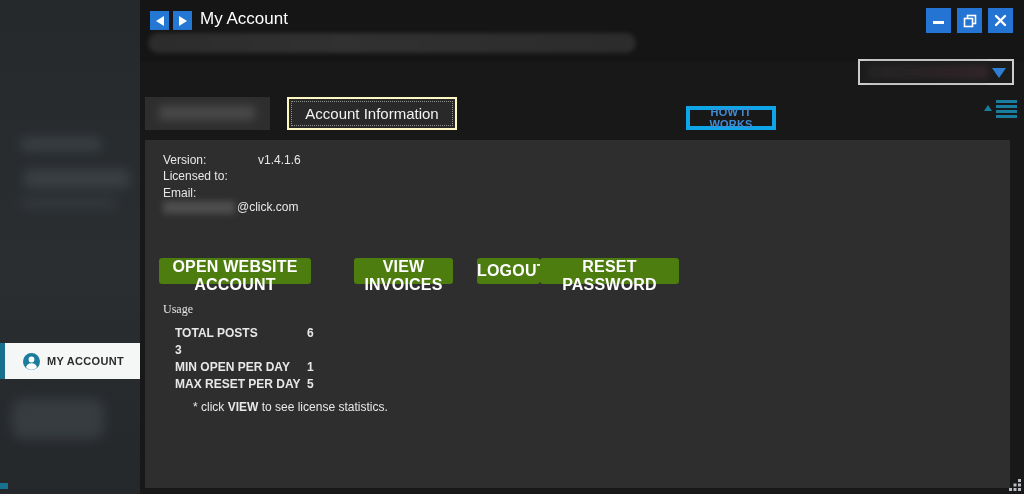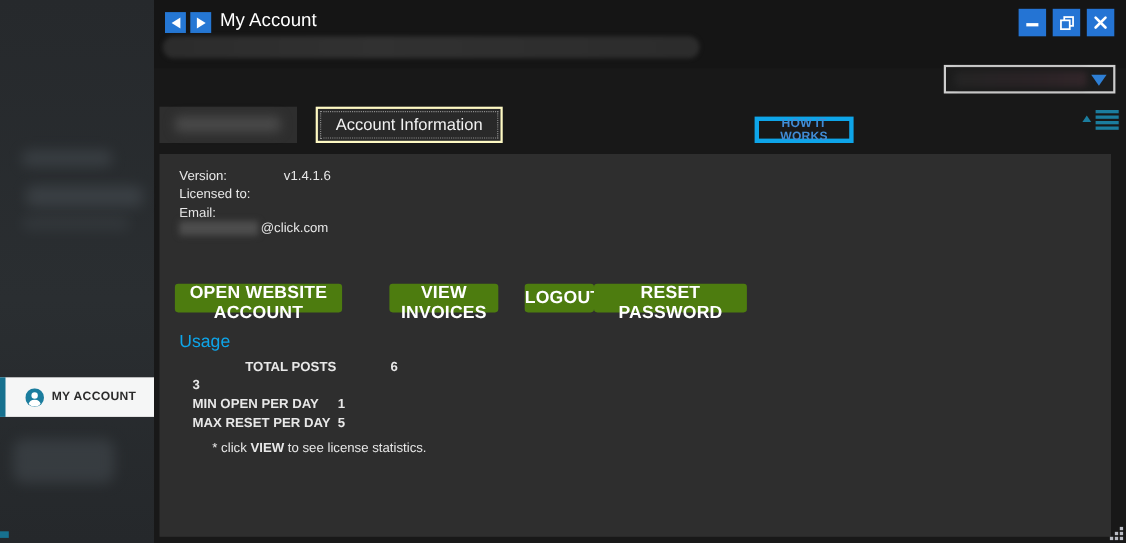--- a/index.html
+++ b/index.html
@@ -77,24 +77,24 @@
   .notice { position:absolute; left:18px; top:86px; font-size:12px; font-weight:bold; color:#f2f2f2; white-space:pre-wrap; }
 
   .btnrow button { position:absolute; top:118px; height:26px; background:#4d7c0f; border:none; border-radius:3px;
                    color:#fff; font-size:16px; font-weight:600; letter-spacing:.2px; cursor:pointer;
                    font-family:"Liberation Sans","DejaVu Sans",sans-serif; }
   .btn-a { left:14px;  width:152px; }
   .btn-b { left:177px; width:99px;margin-left:32px; }
   .btn-c { left:304px; width:63px;margin-left:28px; }
   .btn-d { left:395px; width:139px; }
 
-  .usage-h { position:absolute; left:18px; top:162px; font-size:16px; color:#0ea5e9; }
+  .usage-h { position:absolute; left:18px; top:162px; font-size:12px; color:#e5e5e5;font-family:Liberation Serif, serif; }
   .stat { position:absolute; left:30px; font-size:12px; font-weight:600; color:#e8e8e8; width:300px; display:flex; }
   .stat .sl { width:132px; }
-  .s0 { top:186px;margin-left:48px; } .s1 { top:203px; } .s2 { top:220px; } .s3 { top:237px; }
+  .s0 { top:186px; } .s1 { top:203px; } .s2 { top:220px; } .s3 { top:237px; }
   .note { position:absolute; left:48px; top:260px; font-size:12px; color:#e8e8e8; }
   .note b { cursor:pointer; }
 
   
   .grip { position:absolute; left:1008px; top:478px; }
 </style>
 </head>
 <body>
 
 <div class="screen">

